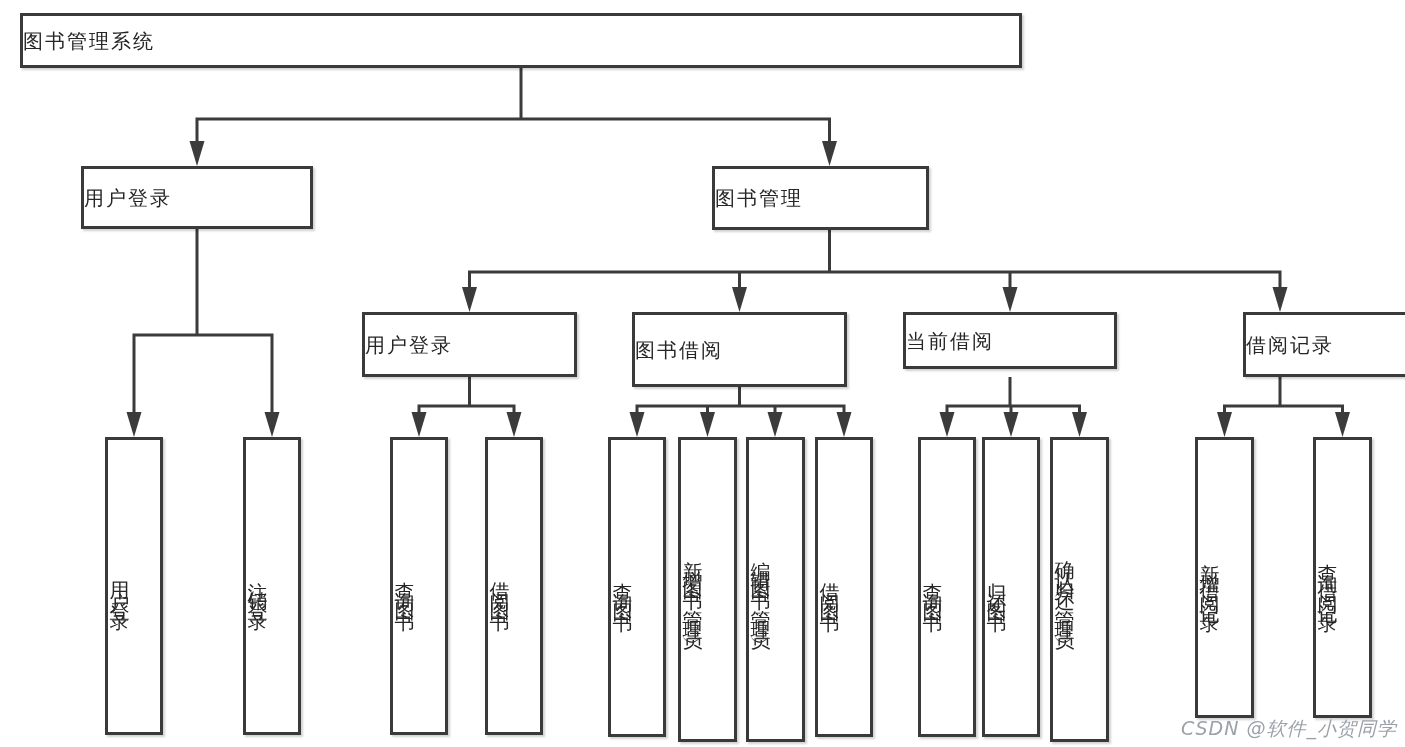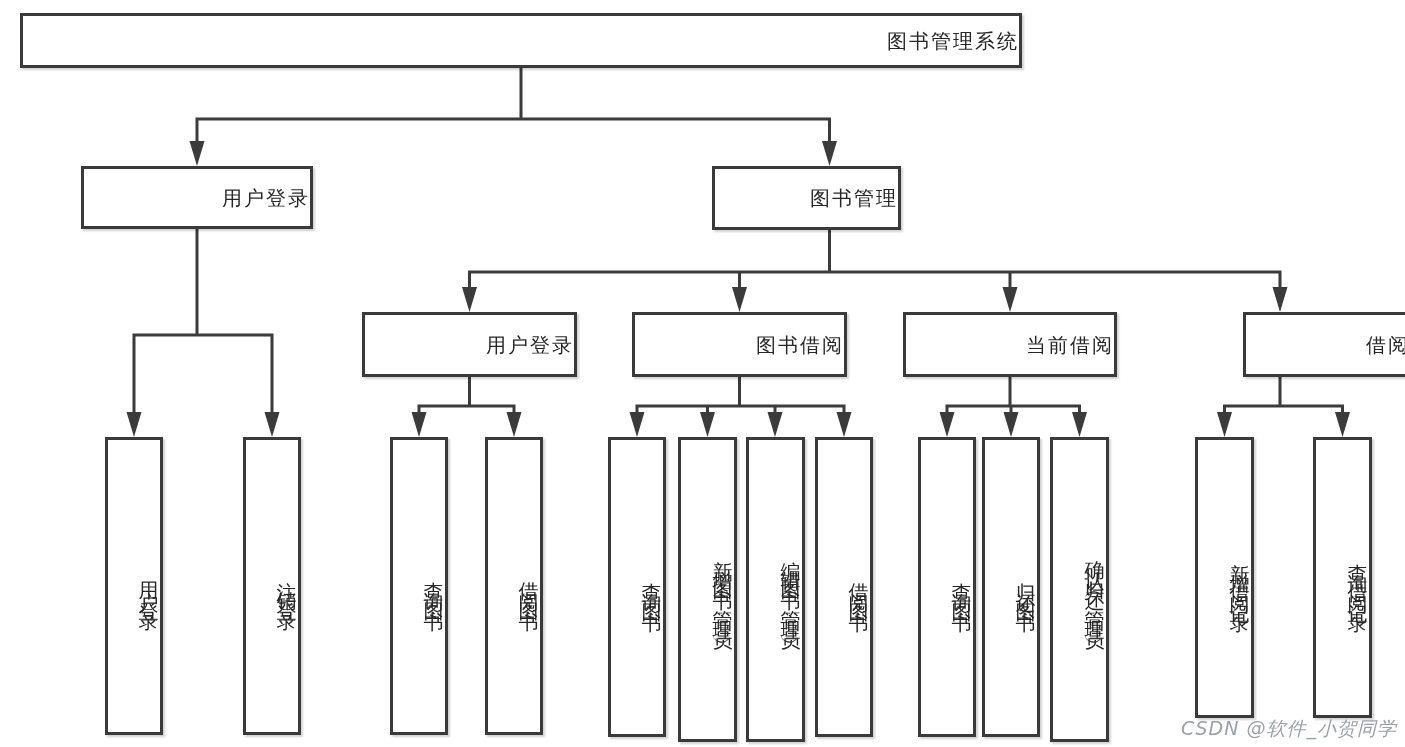--- a/index.html
+++ b/index.html
@@ -17,24 +17,23 @@
     background:var(--fill);
     overflow:hidden;
   }
   #wires{position:absolute;left:0;top:0;z-index:1;}
   .box{
     position:absolute;
     box-sizing:border-box;
     background:var(--fill);
     border:3px solid var(--border);
     box-shadow:2px 2px 2px rgba(0,0,0,0.18);
-    display:flex;align-items:center;justify-content:flex-end;
+    display:flex;align-items:center;justify-content:flex-start;
     z-index:2;
     color:var(--text);
-    padding-left:35px;
   }
   .box.h span{
     font-size:20px;
     letter-spacing:2px;
     white-space:nowrap;
     line-height:1;
   }
   .box.v span{
     writing-mode:vertical-rl;
     text-orientation:mixed;
@@ -102,31 +101,31 @@
       </g>
     </svg>
 
   <div class="box h" style="left:20px;top:13px;width:1002px;height:55px">
     <span>图书管理系统</span>
   </div>
 
   <div class="box h" style="left:81px;top:166px;width:232px;height:63px">
     <span>用户登录</span>
   </div>
-  <div class="box h" style="left:712px;top:166px;width:189px;height:64px">
+  <div class="box h" style="left:712px;top:166px;width:217px;height:64px">
     <span>图书管理</span>
   </div>
 
   <div class="box h" style="left:362px;top:312px;width:215px;height:65px">
     <span>用户登录</span>
   </div>
-  <div class="box h" style="left:632px;top:312px;width:215px;height:65px">
+  <div class="box h" style="left:632px;top:312px;width:215px;height:75px">
     <span>图书借阅</span>
   </div>
-  <div class="box h" style="left:903px;top:312px;width:214px;height:65px">
+  <div class="box h" style="left:903px;top:312px;width:214px;height:57px">
     <span>当前借阅</span>
   </div>
   <div class="box h" style="left:1243px;top:312px;width:214px;height:65px">
     <span>借阅记录</span>
   </div>
 
   <div class="box v" style="left:105px;top:437px;width:58px;height:298px">
     <span>用户登录</span>
   </div>
   <div class="box v" style="left:243px;top:437px;width:58px;height:298px">

